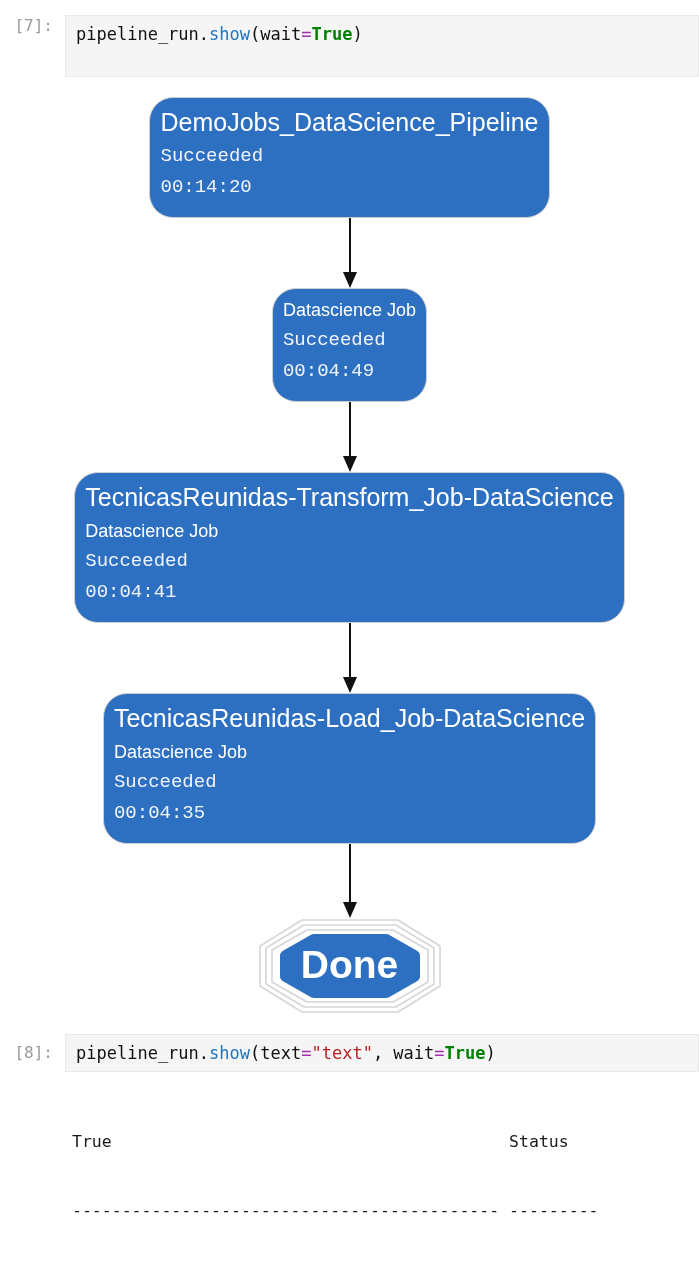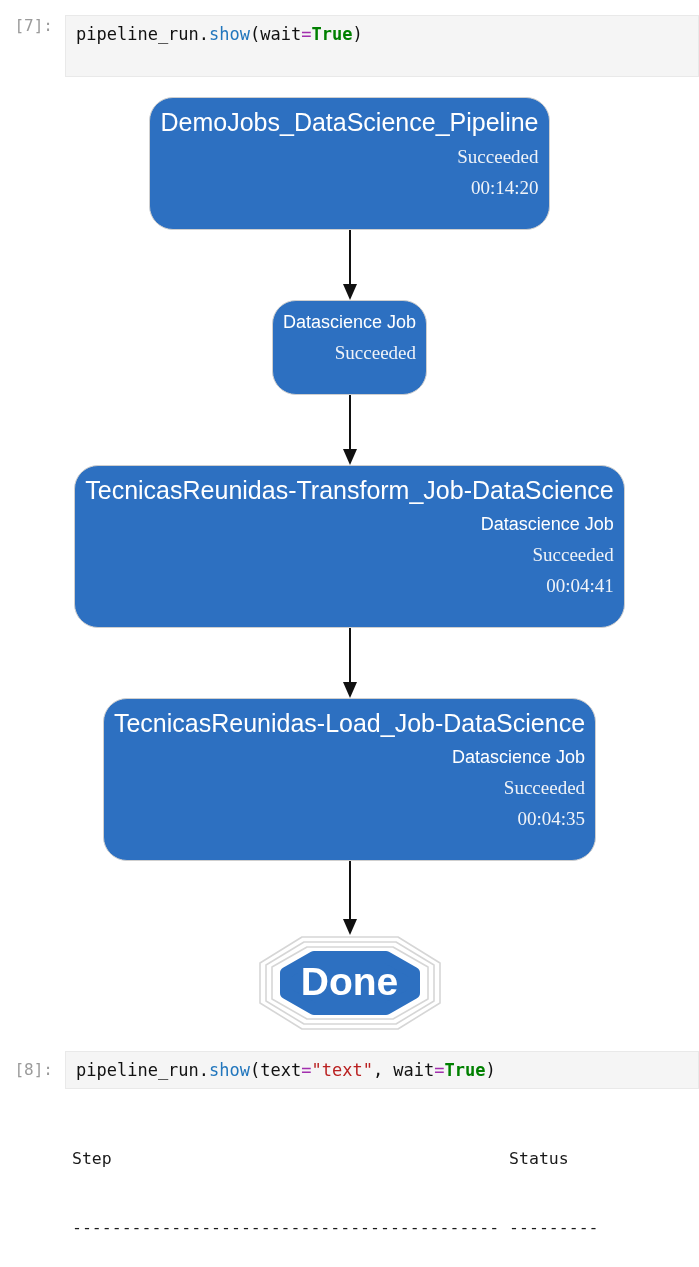--- a/index.html
+++ b/index.html
@@ -43,27 +43,27 @@
   
   .graph {
     margin-top: 20px;
     display: flex; flex-direction: column; align-items: center;
   }
   .node {
     background: var(--node-fill, #2d70c1);
     border: 1px solid #cfcfcf;
     border-radius: 24px;
     color: var(--node-text, #ffffff);
-    text-align: right;
-    padding: 6px 10px 26px;
+    text-align: left;
+    padding: 6px 10px 14px;
   }
   .node-title { font-size: 25px; line-height: 37px; white-space: nowrap; }
   .node-kind  { font-size: 18px; line-height: 30px; }
   .node-status, .node-duration {
-    font-family: Liberation Serif, serif;
+    font-family: Liberation Mono, monospace;
     font-size: 19px; line-height: 31px;
     color: #f0f3f8;
   }
   .arrow { height: 70px; display: flex; flex-direction: column; align-items: center; }
   .arrow.long { height: 74px; }
   .arrow-line { width: 2px; flex: 1; background: var(--arrow, #111111); }
   .arrow-head {
     width: 0; height: 0; margin-top: -1px;
     border-left: 7px solid transparent;
     border-right: 7px solid transparent;
@@ -114,20 +114,21 @@
   </div>
 
   <div class="arrow">
     <div class="arrow-line"></div>
     <div class="arrow-head"></div>
   </div>
 
   <div class="node">
     <div class="node-kind">Datascience Job</div>
     <div class="node-status">Succeeded</div>
+    <div class="node-duration">00:04:49</div>
   </div>
 
   <div class="arrow">
     <div class="arrow-line"></div>
     <div class="arrow-head"></div>
   </div>
 
   <div class="node">
     <div class="node-title">TecnicasReunidas-Transform_Job-DataScience</div>
     <div class="node-kind">Datascience Job</div>
@@ -165,18 +166,18 @@
 </div>
 
 <div class="cell cell-8">
   <div class="prompt">[8]:</div>
   <div class="input-area">
       <pre class="code"><span class="tk-plain">pipeline_run.</span><span class="tk-func">show</span><span class="tk-plain">(text</span><span class="tk-op">=</span><span class="tk-str">"text"</span><span class="tk-plain">, wait</span><span class="tk-op">=</span><span class="tk-kw">True</span><span class="tk-plain">)</span></pre>
     </div>
 </div>
 
 <div class="text-output">
-  <div>Step                                        Status</div>
+  <div>True                                        Status</div>
   <div>------------------------------------------- ---------</div>
   
   
   
 </div>
 
 </body></html>

